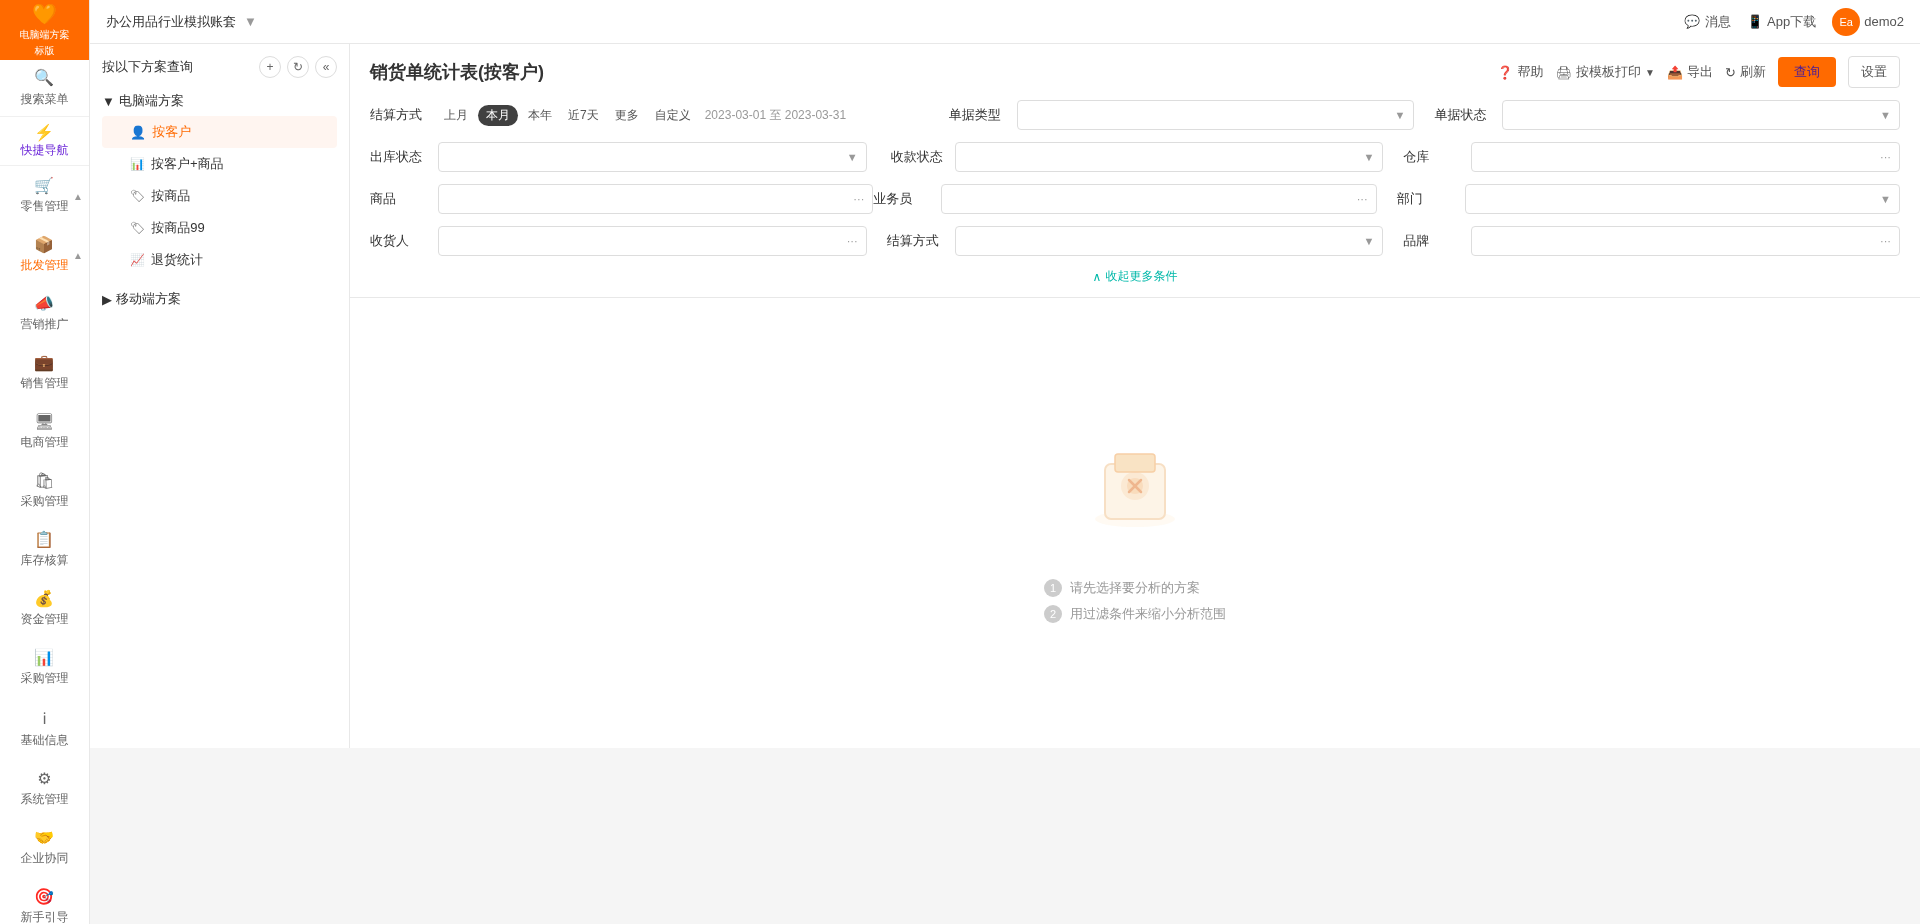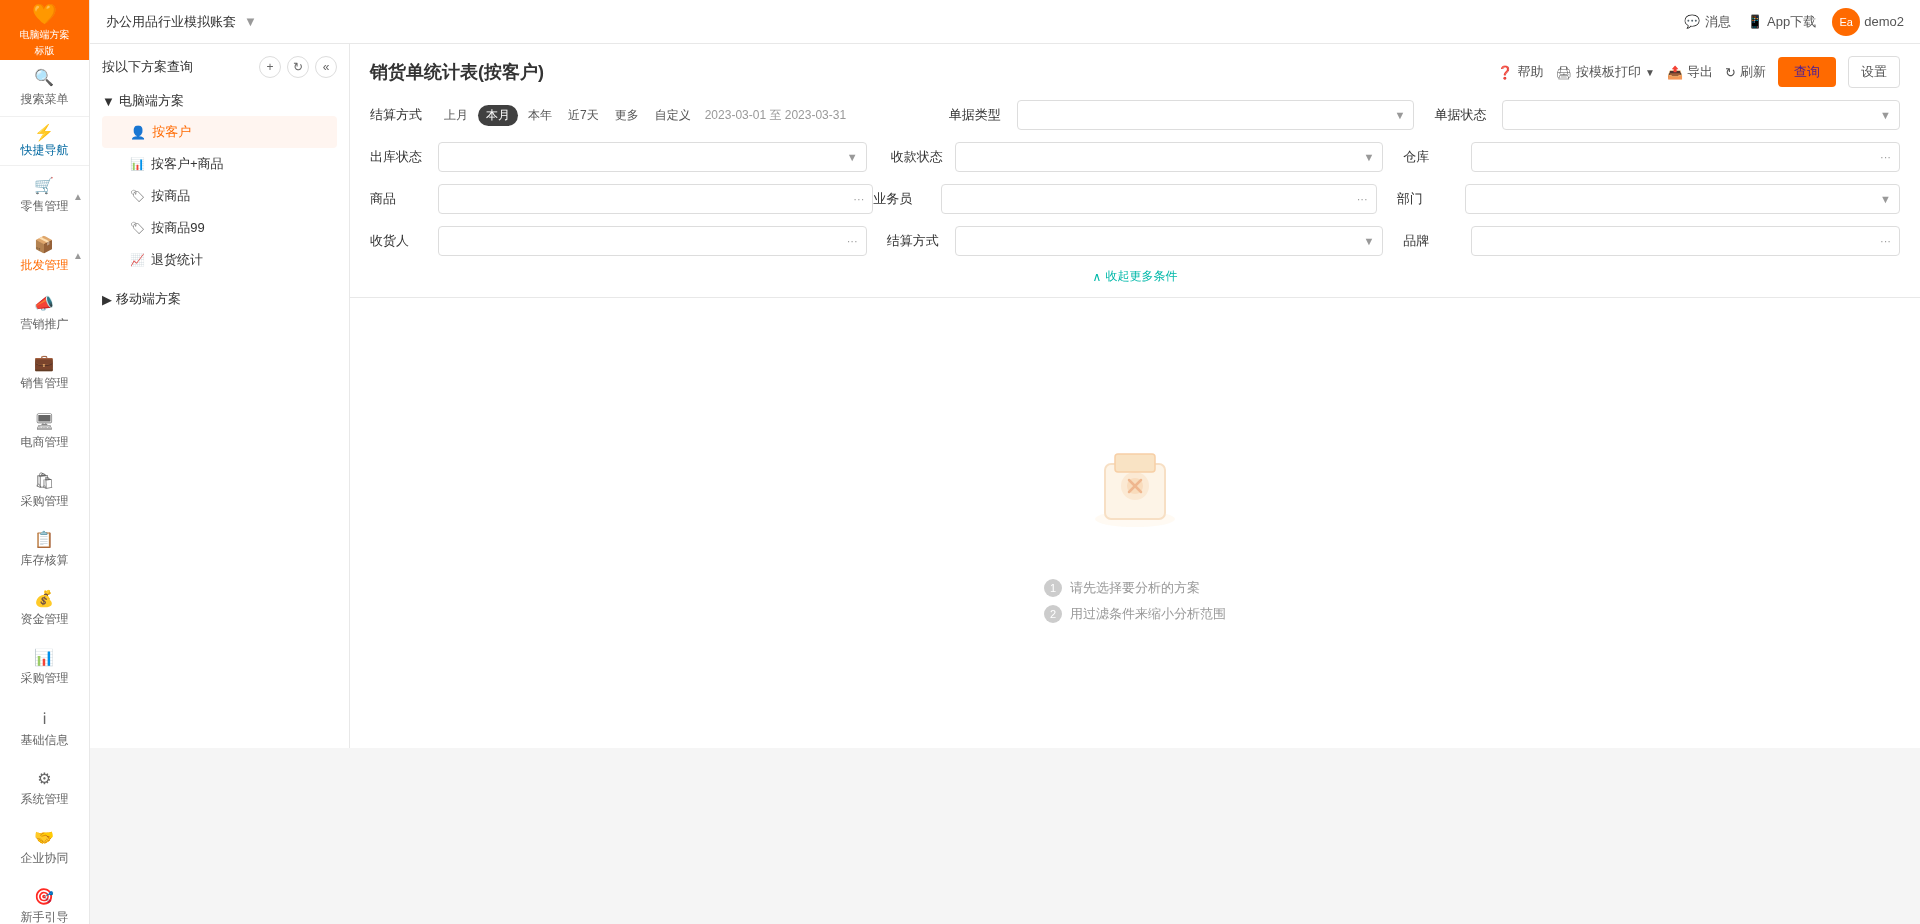--- a/index.html
+++ b/index.html
@@ -6,21 +6,21 @@
     body { font-family: 'Microsoft YaHei', sans-serif; font-size: 13px; background: #f5f5f5; color: #333; width: 1920px; height: 924px; overflow: hidden; display: flex; }
 
     
     .sidebar { width: 90px; background: #fff; display: flex; flex-direction: column; align-items: center; border-right: 1px solid #e8e8e8; height: 924px; overflow: hidden; }
     .sidebar-logo { width: 90px; height: 60px; background: #ff6a00; display: flex; flex-direction: column; align-items: center; justify-content: center; color: #fff; font-size: 10px; }
     .sidebar-logo-icon { font-size: 20px; }
     .sidebar-logo-text { font-size: 10px; margin-top: 2px; }
     .sidebar-search { width: 100%; padding: 8px 0; display: flex; flex-direction: column; align-items: center; border-bottom: 1px solid #f0f0f0; }
     .sidebar-search-text { font-size: 12px; color: #666; margin-top: 4px; }
     .sidebar-nav-label { width: 100%; padding: 6px 0; display: flex; flex-direction: column; align-items: center; border-bottom: 1px solid #f0f0f0; }
-    .sidebar-nav-label span { font-size: 12px; color: #0369a1; }
+    .sidebar-nav-label span { font-size: 12px; color: #6d28d9; }
     .sidebar-item { width: 100%; padding: 10px 0; display: flex; flex-direction: column; align-items: center; cursor: pointer; position: relative; }
     .sidebar-item.active { color: #ff6a00; }
     .sidebar-item-icon { font-size: 16px; color: #666; }
     .sidebar-item.active .sidebar-item-icon { color: #ff6a00; }
     .sidebar-item-label { font-size: 12px; color: #666; margin-top: 3px; }
     .sidebar-item.active .sidebar-item-label { color: #ff6a00; }
     .sidebar-item-arrow { position: absolute; right: 6px; top: 50%; transform: translateY(-50%); font-size: 10px; color: #999; }
 
     
     .main { flex: 1; display: flex; flex-direction: column; height: 748px; overflow: hidden; }

